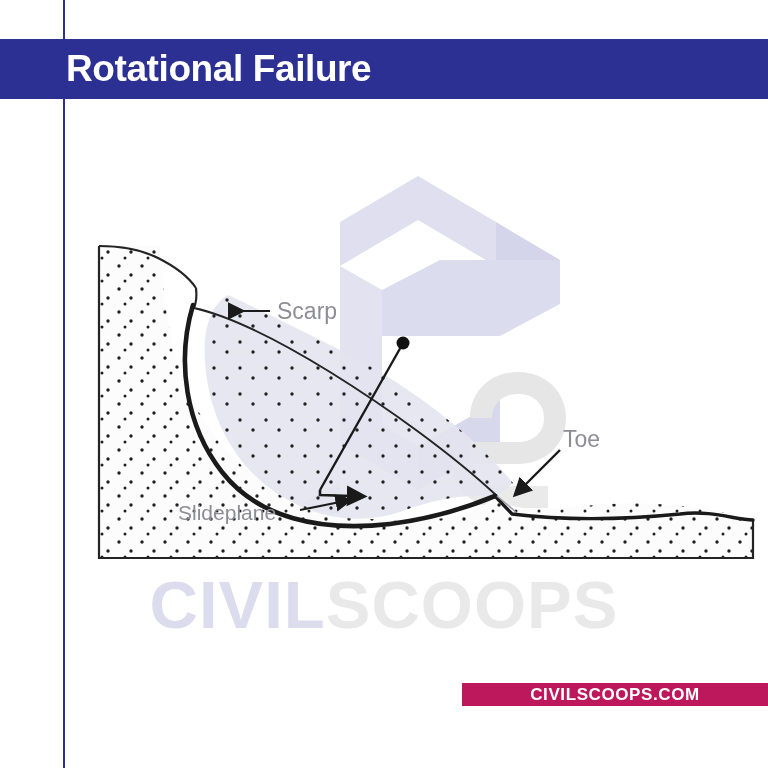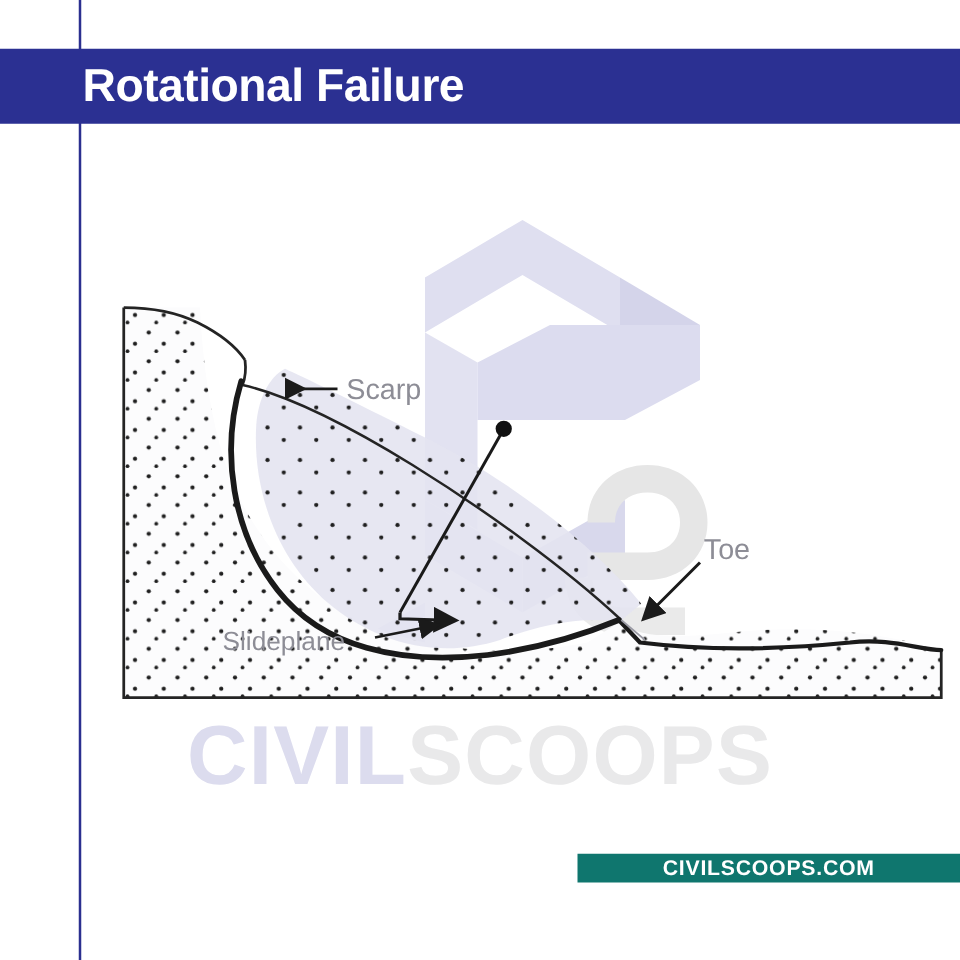--- a/index.html
+++ b/index.html
@@ -60,21 +60,21 @@
     user-select: none;
   }
   .wm-word .civil { color: #dcdcee; }
   .wm-word .scoops { color: #e9e9ea; }
 
   
   .footer-badge {
     position: absolute;
     left: 462px; top: 683px;
     width: 306px; height: 23px;
-    background: #0f766e;
+    background: #be185d;
     display: flex;
     align-items: center;
     justify-content: center;
   }
   .footer-badge span {
     color: #ffffff;
     font-size: 17px;
     font-weight: bold;
     letter-spacing: 0.6px;
     white-space: nowrap;

